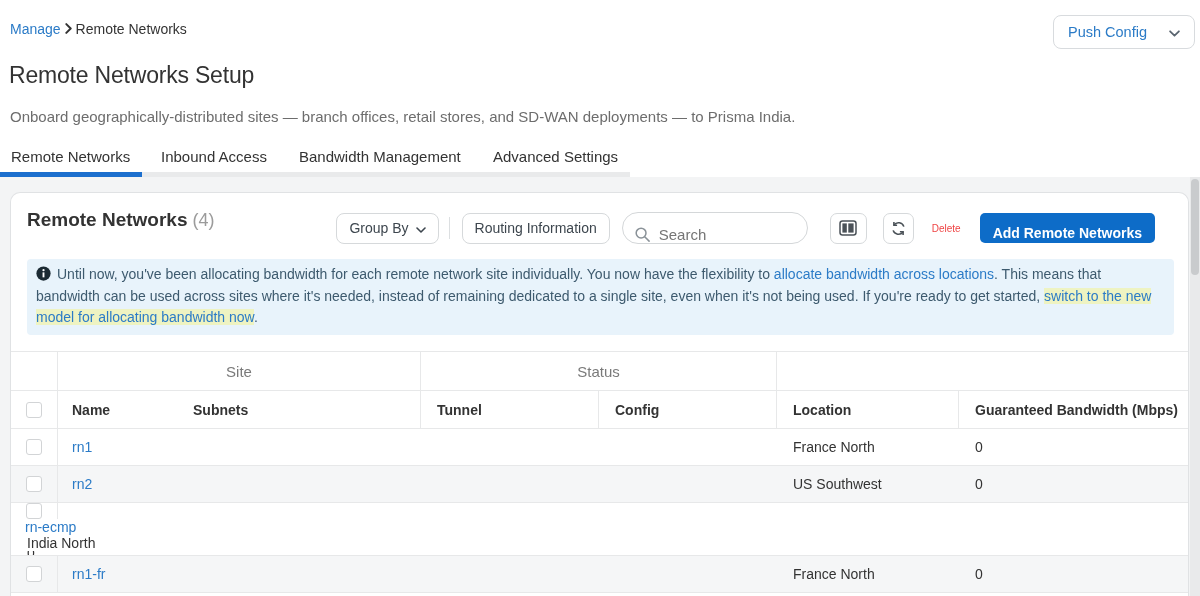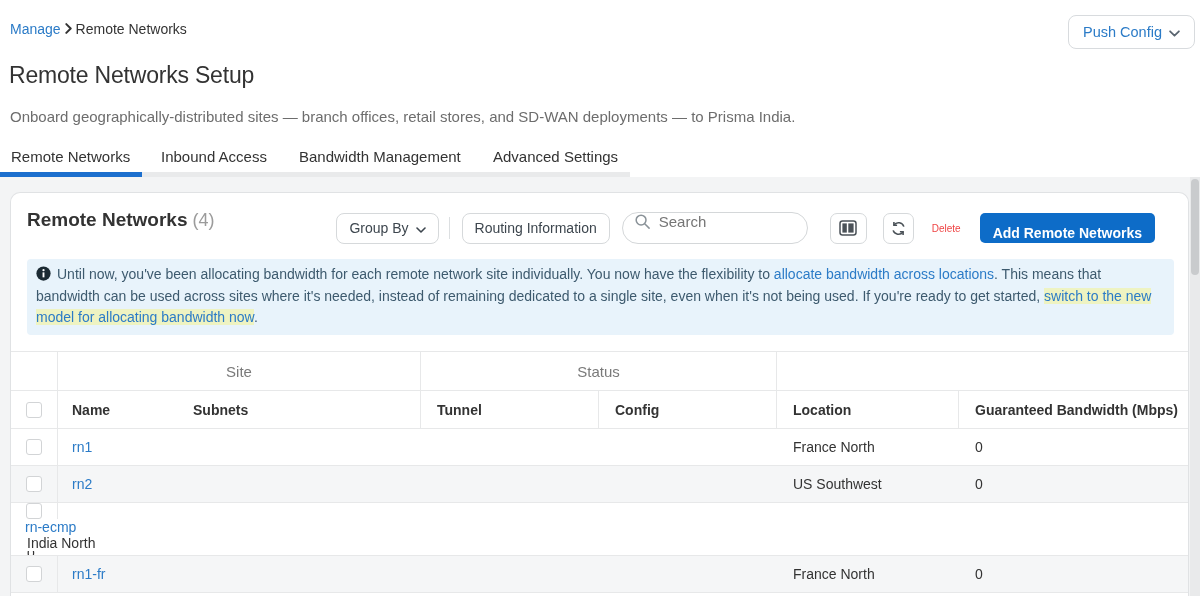--- a/index.html
+++ b/index.html
@@ -5,21 +5,21 @@
   * { margin: 0; padding: 0; box-sizing: border-box; }
   html, body { width: 1200px; height: 596px; overflow: hidden; background: #fff;
     font-family: "Liberation Sans", sans-serif; color: #333; }
 
   
   .topbar { position: absolute; left: 0; top: 0; width: 1200px; height: 177px; background: #fff; }
   .breadcrumb { position: absolute; left: 10px; top: 21px; display: flex; align-items: center; gap: 4px; font-size: 14px; }
   .crumb-link { color: #2b7bc7; cursor: pointer; }
   .crumb-current { color: #333; }
   .push-config { position: absolute; right: 5px; top: 15px; height: 32px; padding: 16px 14px;
-    border: 1px solid #d8dbde; border-radius: 8px; background: #fff; display: flex; align-items: center; gap: 7px; cursor: pointer; }
+    border: 1px solid #d8dbde; border-radius: 8px; background: #fff; display: flex; align-items: center; gap: 22px; cursor: pointer; }
   .push-config span { color: #2b7bc7; font-size: 14.5px; }
   .page-title { position: absolute; left: 9px; top: 62px; font-size: 23px; font-weight: 400; color: #333; letter-spacing: -0.2px; }
   .page-sub { position: absolute; left: 10px; top: 108px; font-size: 15px; color: #6d6d6d; }
 
   .tabs { position: absolute; left: 0; top: 146px; width: 1200px; height: 31px; }
   .tab { position: absolute; top: 2px; font-size: 15px; color: #333; cursor: pointer; white-space: nowrap; }
   .tab-track { position: absolute; left: 0; top: 172px; width: 630px; height: 5px; background: #e9eaeb; }
   .tab-active-bar { position: absolute; left: 0; top: 172px; width: 142px; height: 5px; background: #1c6fce; }
 
   
@@ -31,21 +31,21 @@
   .panel { position: absolute; left: 10px; top: 192px; width: 1179px; height: 404px; background: #fff;
     border: 1px solid #e0e2e4; border-bottom: none; border-radius: 10px 10px 0 0; }
   .panel-title { position: absolute; left: 16px; top: 16px; font-size: 19px; font-weight: 700; color: #333; }
   .panel-count { font-weight: 400; color: #9b9b9b; font-size: 18px; margin-left: 5px; }
 
   .toolbar { position: absolute; top: 19px; right: 33px; display: flex; align-items: center; }
   .tb-btn { height: 31px; border: 1px solid #d6d9db; border-radius: 8px; background: #fff;
     display: flex; align-items: center; gap: 7px; padding: 0 12px; font-size: 14px; color: #3d464e; cursor: pointer; white-space: nowrap; }
   .tb-divider { width: 1px; height: 22px; background: #dcdfe1; margin: 0 12px 0 10px; }
   .searchbox { width: 186px; height: 32px; border: 1px solid #d4d7d9; border-radius: 16px; background: #fff;
-    display: flex; align-items: flex-start; margin-left: 12px; }
+    display: flex; align-items: flex-end; margin-left: 12px; }
   .searchbox svg { margin: 0 8px 0 11px; flex: none; }
   .searchbox input { border: none; outline: none; width: 150px; font-size: 15px; color: #333;
     font-family: "Liberation Sans", sans-serif; background: transparent; }
   .searchbox input::placeholder { color: #757575; }
   .icon-btn { height: 31px; border: 1px solid #d6d9db; border-radius: 7px; background: #fff;
     display: flex; align-items: center; justify-content: center; cursor: pointer; }
   .btn-columns { width: 37px; margin-left: 22px; }
   .btn-refresh { width: 31px; margin-left: 16px; }
   .btn-delete { border: none; background: none; color: #ef4444; font-size: 10px; padding: 0 11px; margin-left: 7px; cursor: default; }
   .btn-add { height: 30px; background: #0d6cc8; border: none; border-radius: 5px; color: #fff;

